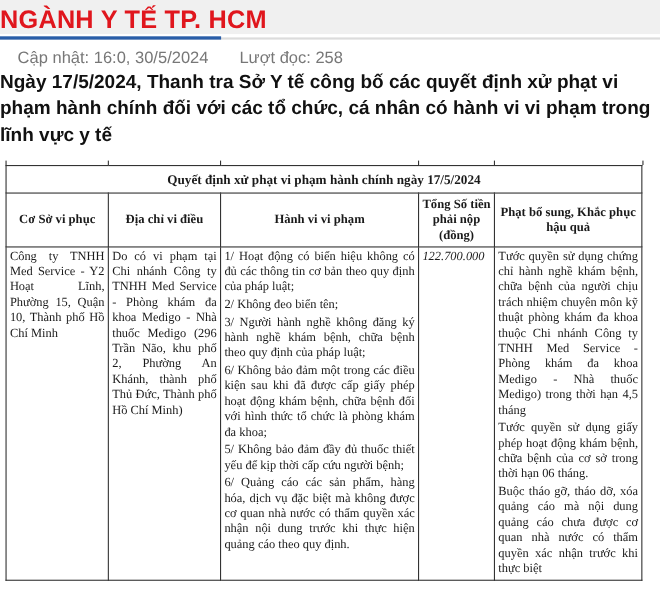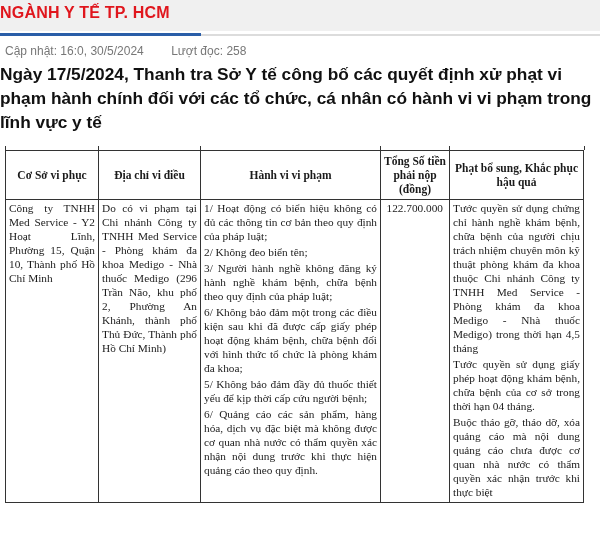--- a/index.html
+++ b/index.html
@@ -9,34 +9,34 @@
       font-family: "Liberation Sans", sans-serif;
       position: relative;
     }
     .topbar {
       position: absolute; left: 0; top: 0; width: 600px; height: 31px;
       background: #f0f0f0;
     }
     .section-title {
       position: absolute; left: 0; top: 4px;
       font-family: "Liberation Sans", sans-serif;
-      font-size: 16px; font-weight: bold; color: #e0161d;
+      font-size: 23px; font-weight: bold; color: #e0161d;
       letter-spacing: 0.2px; white-space: nowrap;
     }
     .rule-grey {
       position: absolute; left: 0; top: 34px; width: 600px; height: 2px;
       background: #dcdcdc;
     }
     .rule-blue {
       position: absolute; left: 0; top: 33px; width: 201px; height: 3px;
       background: #2a5ea8;
     }
     .meta {
-      position: absolute; left: 5px; top: 44px;
-      font-size: 12px; color: #777; white-space: nowrap; text-align: center;
+      position: absolute; left: 16px; top: 44px;
+      font-size: 15px; color: #777; white-space: nowrap; text-align: center;
     }
     .meta span.views { margin-left: 24px; }
     .headline {
       position: absolute; left: 0; top: 62px; width: 610px;
       font-size: 17.3px; font-weight: bold; color: #111; line-height: 24px;
       white-space: nowrap;
     }
     .headline div { white-space: nowrap; }
 
     .doc {
@@ -53,21 +53,21 @@
     }
     .doc .cap th {
       font-weight: bold; text-align: center; height: 22px; vertical-align: middle;
       font-size: 12px;
     }
     .doc .heads th {
       font-weight: bold; text-align: center; vertical-align: middle; height: 46px;
       font-size: 11.5px; line-height: 14px;
     }
     .doc td { text-align: justify; }
-    .doc td.money { text-align: right; padding-right: 6px; }
+    .doc td.money { padding-right: 6px; font-style: italic; }
     .doc td p { margin: 0 0 2px 0; }
     .topstub {
       position: absolute; left: 5px; top: 146px; width: 578px; height: 4px;
       border-left: 1px solid #333; border-right: 1px solid #333;
     }
     .tick { position: absolute; top: 0; width: 1px; height: 4px; background: #333; }
   </style>
 </head>
 <body>
 
@@ -98,20 +98,23 @@
 <div class="doc">
   <table>
     <colgroup>
       <col style="width:93px">
       <col style="width:102px">
       <col style="width:180px">
       <col style="width:69px">
       <col style="width:134px">
     </colgroup>
     <tbody>
+        <tr class="cap">
+      <th colspan="5">Quyết định xử phạt vi phạm hành chính ngày 17/5/2024</th>
+    </tr>
     <tr class="heads">
       <th>Cơ Sở vi phục</th>
       <th>Địa chỉ vi điều</th>
       <th>Hành vi vi phạm</th>
       <th>Tổng Số tiền phải nộp (đồng)</th>
       <th>Phạt bổ sung, Khắc phục hậu quả</th>
     </tr>
     <tr>
       <td>Công ty TNHH Med Service - Y2 Hoạt Lĩnh, Phường 15, Quận 10, Thành phố Hồ Chí Minh</td>
       <td>Do có vi phạm tại Chi nhánh Công ty TNHH Med Service - Phòng khám đa khoa Medigo - Nhà thuốc Medigo (296 Trần Não, khu phố 2, Phường An Khánh, thành phố Thủ Đức, Thành phố Hồ Chí Minh)</td>
@@ -119,19 +122,19 @@
         <p>1/ Hoạt động có biển hiệu không có đủ các thông tin cơ bản theo quy định của pháp luật;</p>
         <p>2/ Không đeo biển tên;</p>
         <p>3/ Người hành nghề không đăng ký hành nghề khám bệnh, chữa bệnh theo quy định của pháp luật;</p>
         <p>6/ Không bảo đảm một trong các điều kiện sau khi đã được cấp giấy phép hoạt động khám bệnh, chữa bệnh đối với hình thức tổ chức là phòng khám đa khoa;</p>
         <p>5/ Không bảo đảm đầy đủ thuốc thiết yếu để kịp thời cấp cứu người bệnh;</p>
         <p>6/ Quảng cáo các sản phẩm, hàng hóa, dịch vụ đặc biệt mà không được cơ quan nhà nước có thẩm quyền xác nhận nội dung trước khi thực hiện quảng cáo theo quy định.</p>
       </td>
       <td class="money">122.700.000</td>
       <td>
         <p>Tước quyền sử dụng chứng chỉ hành nghề khám bệnh, chữa bệnh của người chịu trách nhiệm chuyên môn kỹ thuật phòng khám đa khoa thuộc Chi nhánh Công ty TNHH Med Service - Phòng khám đa khoa Medigo - Nhà thuốc Medigo) trong thời hạn 4,5 tháng</p>
-        <p>Tước quyền sử dụng giấy phép hoạt động khám bệnh, chữa bệnh của cơ sở trong thời hạn 04 tháng.</p>
+        <p>Tước quyền sử dụng giấy phép hoạt động khám bệnh, chữa bệnh của cơ sở trong thời hạn 06 tháng.</p>
         <p>Buộc tháo gỡ, tháo dỡ, xóa quảng cáo mà nội dung quảng cáo chưa được cơ quan nhà nước có thẩm quyền xác nhận trước khi thực biệt</p>
       </td>
     </tr>
   </tbody>
     </table>
 </div>
 
 </body></html>

